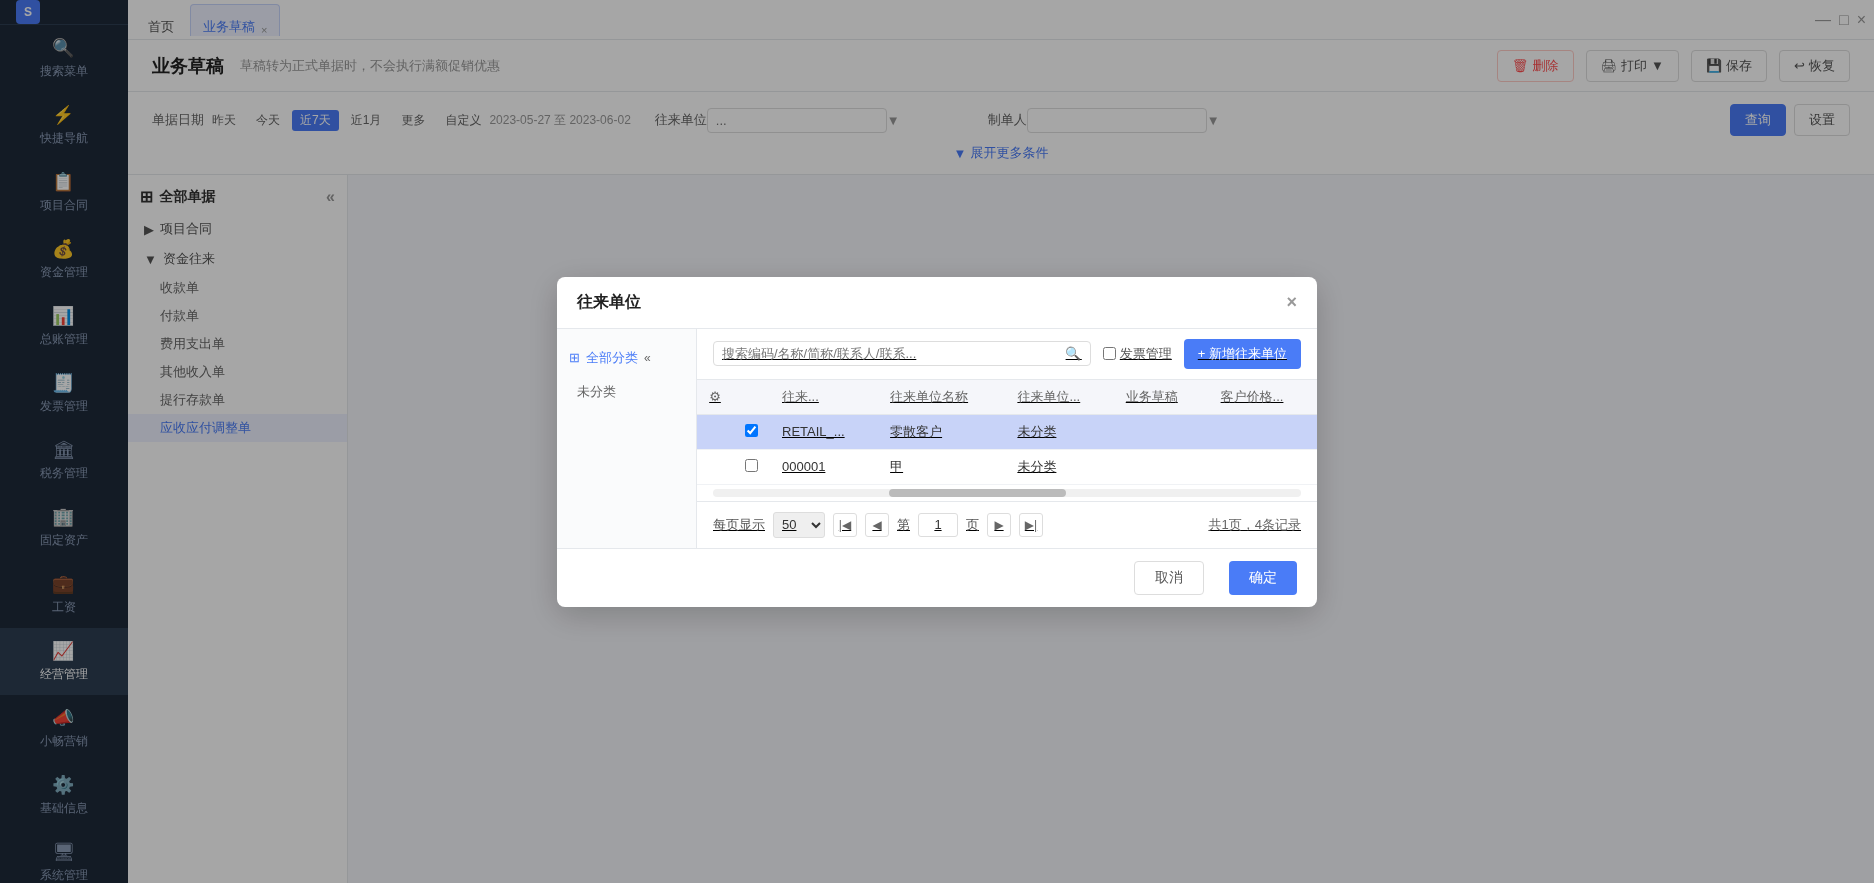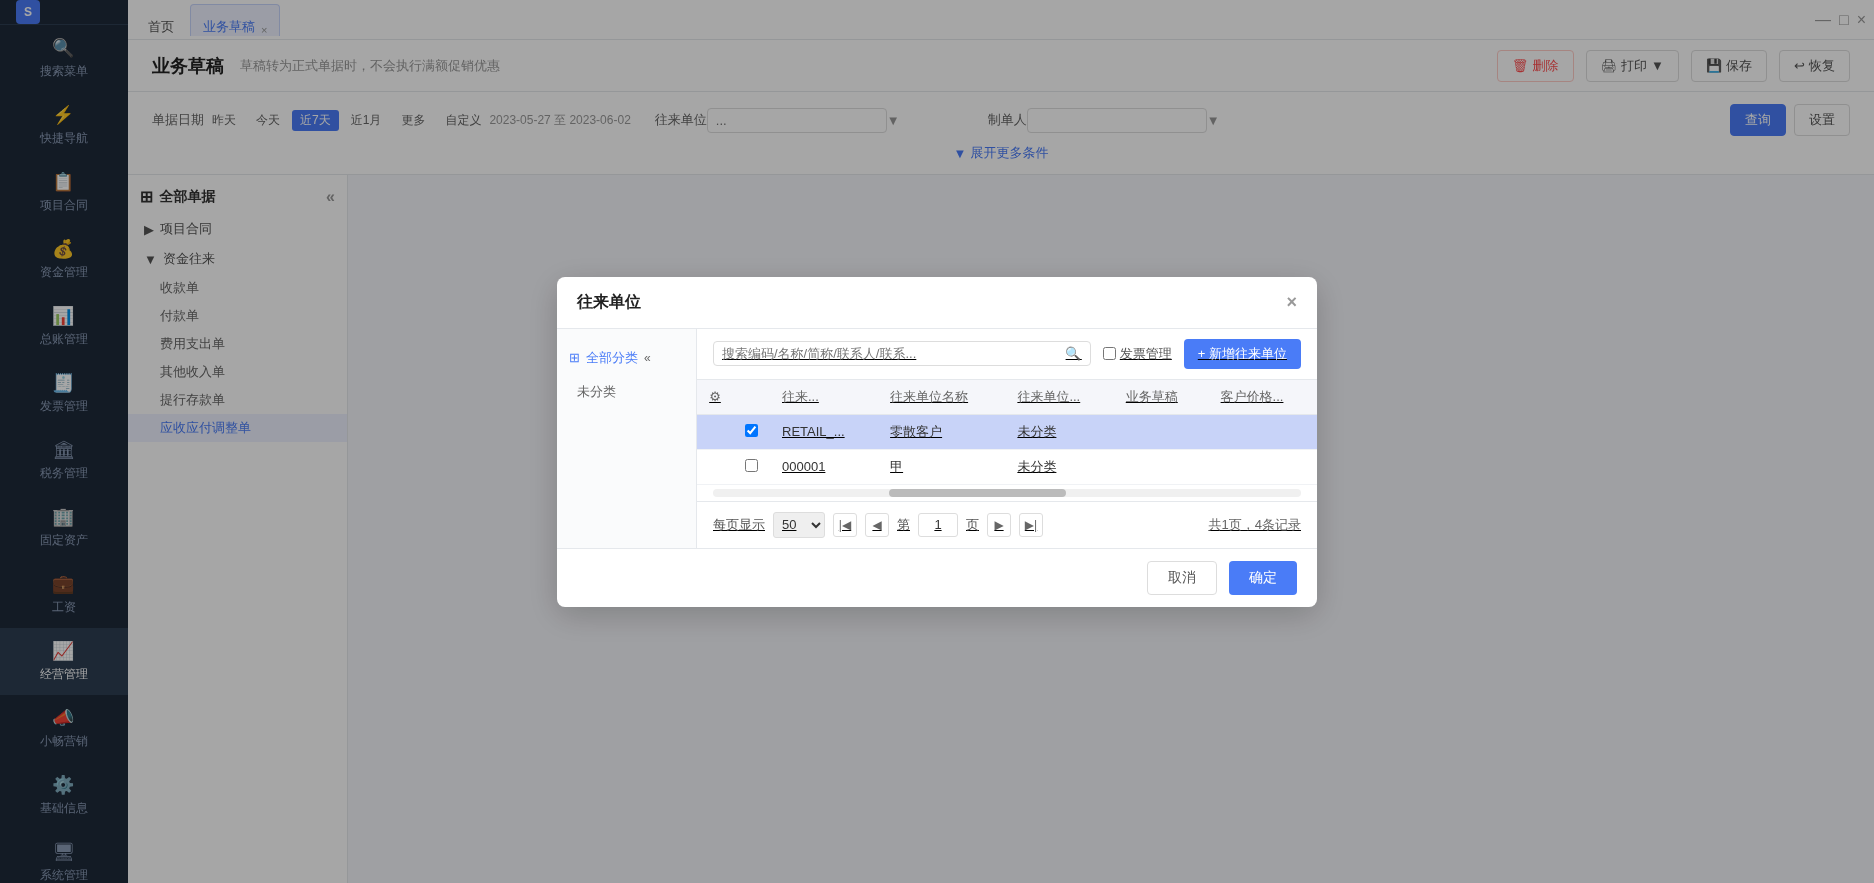--- a/index.html
+++ b/index.html
@@ -240,21 +240,21 @@
     .page-btn { width: 24px; height: 24px; display: flex; align-items: center; justify-content: center; border: 1px solid #ddd; border-radius: 3px; cursor: pointer; color: #666; background: #fff; font-size: 12px; }
     .page-input { width: 40px; height: 24px; border: 1px solid #ddd; border-radius: 3px; text-align: center; font-size: 13px; color: #333; }
     .page-select { height: 26px; border: 1px solid #ddd; border-radius: 3px; font-size: 13px; color: #333; padding: 0 4px; }
     .total-info { margin-left: auto; color: #666; }
 
     
     .dialog-footer {
       padding: 12px 20px;
       display: flex;
       justify-content: flex-end;
-      gap: 12px;
+      gap: 25px;
       border-top: 1px solid #e5e8ec;
     }
     .btn-cancel { padding: 7px 20px; border: 1px solid #ddd; border-radius: 4px; background: #fff; color: #555; font-size: 14px; cursor: pointer; }
     .btn-confirm { padding: 7px 20px; border: none; border-radius: 4px; background: #4a7cf7; color: #fff; font-size: 14px; cursor: pointer; }
 
     
     .dlg-scroll-track {
       height: 8px;
       background: #f0f0f0;
       border-radius: 4px;

